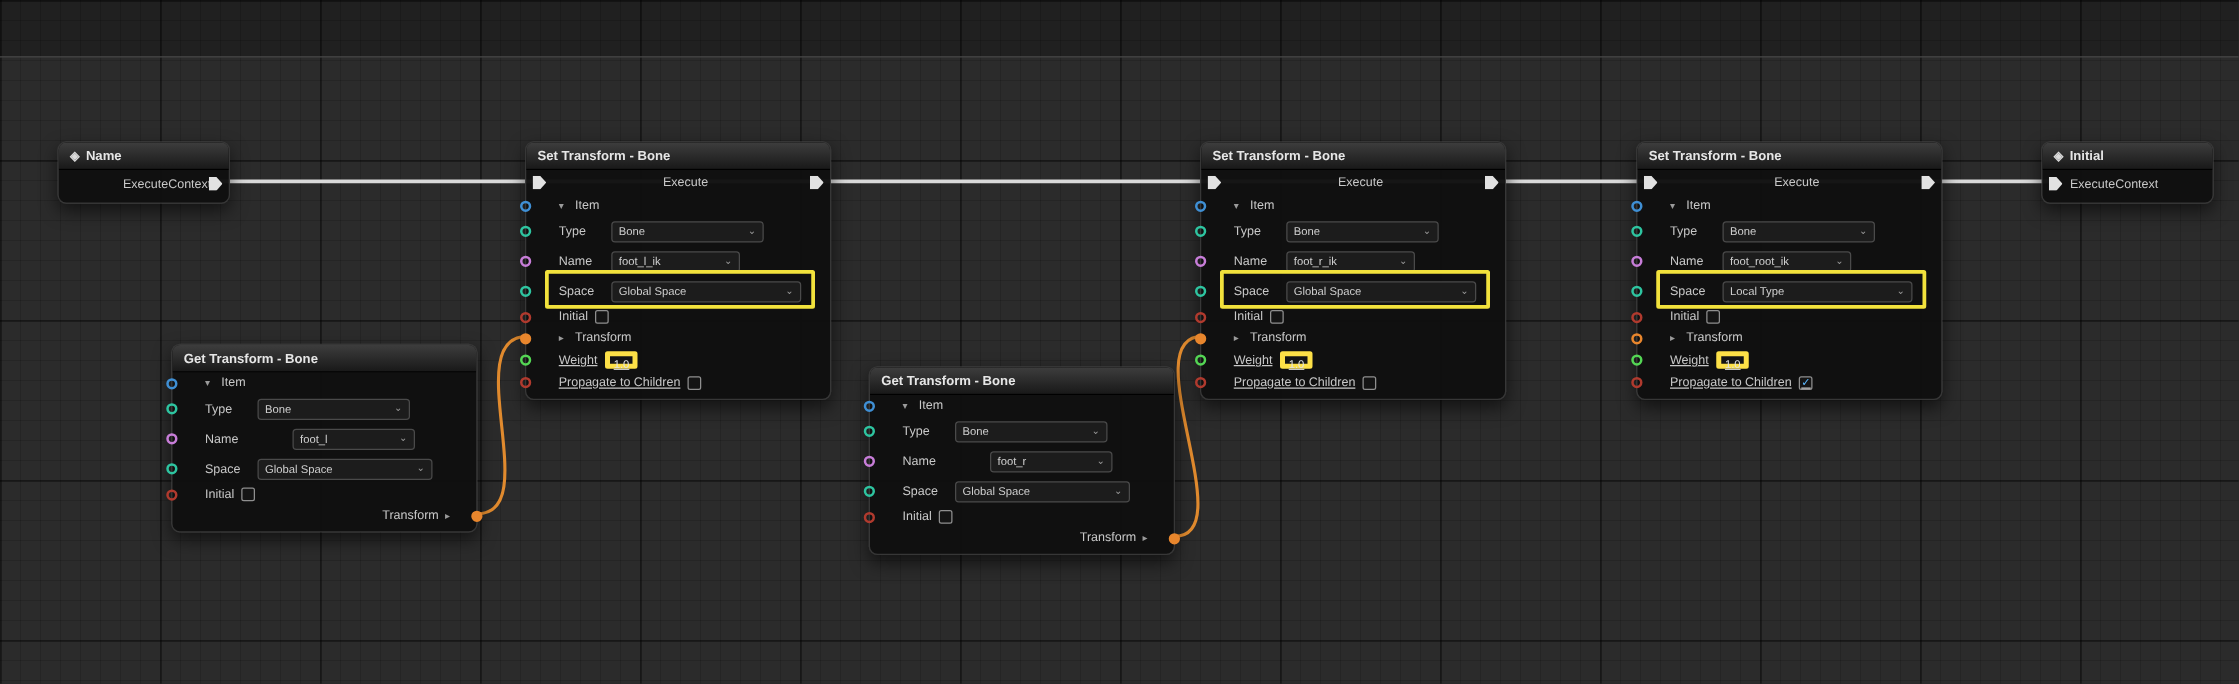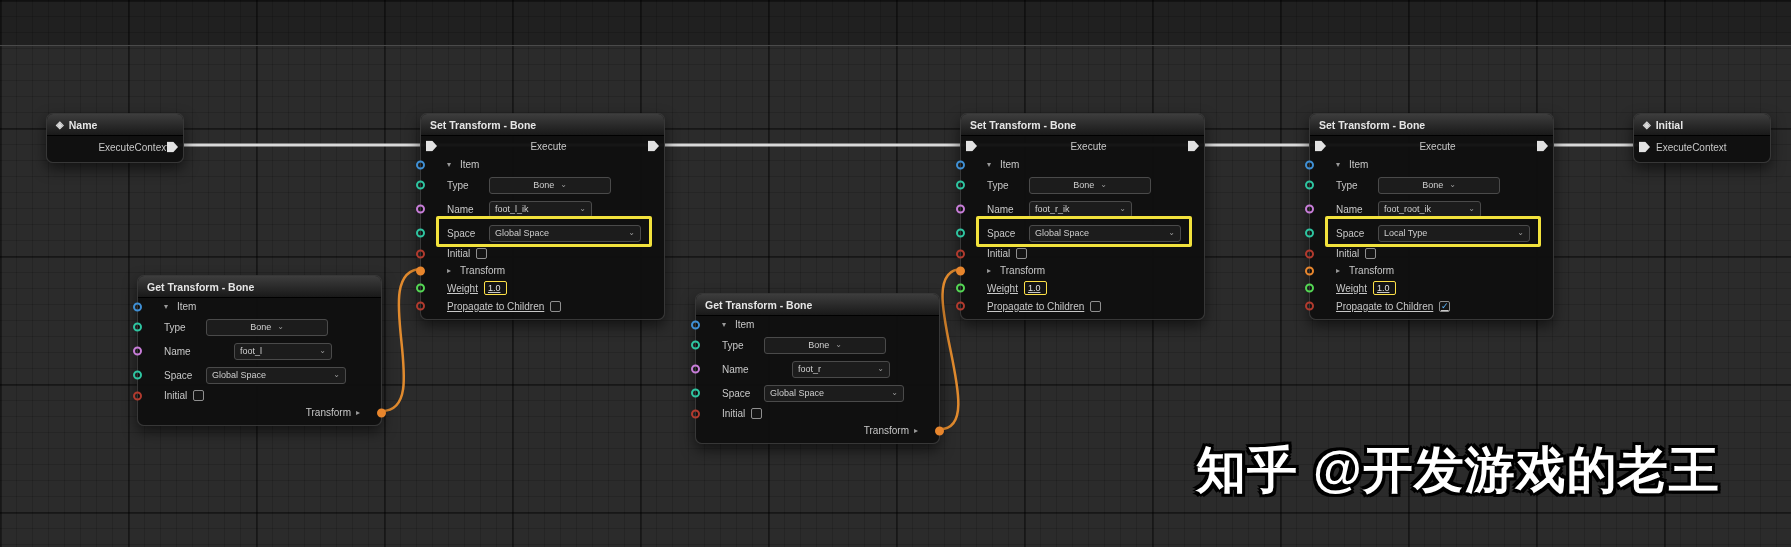--- a/index.html
+++ b/index.html
@@ -53,28 +53,28 @@
   .exec-pin.in  { left:5px; }
   .exec-pin.out { right:5px; }
   .exec-row { padding-left:22px;justify-content:center; }
 
   .expander { font-size:8px; color:#9a9a9a; margin-right:4px; width:9px; flex:none; line-height:1; }
 
   .dd { display:flex; align-items:center; justify-content:space-between; height:17px;
     margin-left:6px; padding:0 5px; background:#1c1c1c; border:1px solid #4a4a4a;
     border-radius:3px; font-size:9px; color:#cfcfcf; flex:none; }
   .dd-chevron { font-size:8px; color:#9a9a9a; margin-left:6px; line-height:1; }
-  .w122 { width:122px;justify-content:center; } .w103 { width:103px; } .w152 { width:152px; }
+  .w122 { width:122px; } .w103 { width:103px; } .w152 { width:152px; }
   .w140 { width:140px; } .w98 { width:98px;margin-left:34px; }
 
   .checkbox { width:11px; height:11px; margin-left:6px; background:#141414;
     border:1px solid #8f8f8f; border-radius:2px; font-size:9px; line-height:9px;
     color:#5cb8ff; text-align:center; flex:none; }
   .mini-input { margin-left:6px; min-width:23px; height:14px; line-height:12px; padding:0 3px;
-    background:#141414; border:1px solid #fde047; border-radius:2px; font-size:9px; color:#e2e2e2; }
+    background:#141414; border:4px solid #fde047; border-radius:2px; font-size:9px; color:#e2e2e2; }
 
   .out-row { justify-content:flex-end; padding:0 14px 0 10px; }
 
   
   .n-entry  { left:46px;   top:113px; width:138px; }
   .n-return { left:1633px; top:113px; width:138px; }
   .n-set1   { left:420px;  top:113px; width:245px; }
   .n-set2   { left:960px;  top:113px; width:245px; }
   .n-set3   { left:1309px; top:113px; width:245px; }
   .n-get1   { left:137px;  top:275px; width:245px; }
@@ -390,14 +390,13 @@
     <div class="row h22" style="padding-left:22px;">
       <span class="exec-pin in"></span>
       <span class="row-label">ExecuteContext</span>
     </div>
   </div>
 
   <div class="space-highlight hl-1"></div>
   <div class="space-highlight hl-2"></div>
   <div class="space-highlight hl-3"></div>
 
-  <div class="watermark">知乎 @开发游戏的老王</div>
 </div>
 
 </body></html>

